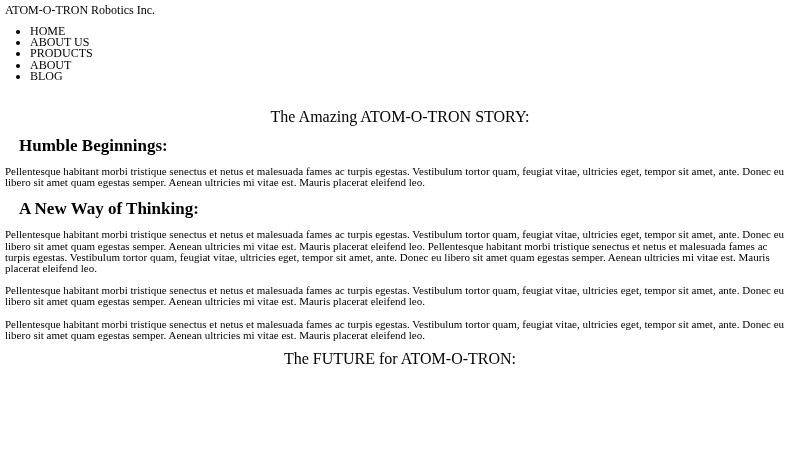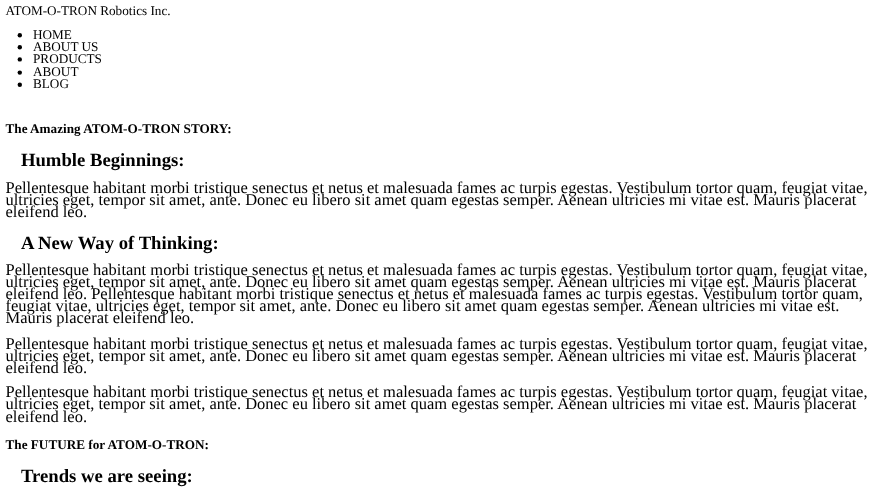--- a/index.html
+++ b/index.html
@@ -16,34 +16,35 @@
     .brand {
       font-weight: normal;
       font-size: 12px;
       margin: 0 0 10px 0;
       line-height: 11px;
     }
     .nav { margin: 0 0 28px 0; padding-left: 25px; list-style: disc; }
     .nav li { font-size: 12px; line-height: 11.2px; }
     .nav li a { color: #000; text-decoration: none; }
     .h-section {
-      font-weight: bold;
-      font-size: 12px;
+      font-weight: normal;
+      font-size: 16px;
       margin: 0 0 12px 0;
       line-height: 14px;
+      text-align: center;
     }
     .h-sub {
       font-weight: bold;
       font-size: 17px;
       line-height: 20px;
       margin: 0 0 10px 14px;
     }
     .para {
       margin: 0 0 11px 0;
-      font-size: 15px;
+      font-size: 11px;
       line-height: 11.2px;
       width: 790px;
     }
   </style>
 </head>
 <body>
 
 <div class="brand">ATOM-O-TRON Robotics Inc.</div>
 
 <ul class="nav">
@@ -64,15 +65,14 @@
   <p class="para">Pellentesque habitant morbi tristique senectus et netus et malesuada fames ac turpis egestas. Vestibulum tortor quam, feugiat vitae, ultricies eget, tempor sit amet, ante. Donec eu libero sit amet quam egestas semper. Aenean ultricies mi vitae est. Mauris placerat eleifend leo. Pellentesque habitant morbi tristique senectus et netus et malesuada fames ac turpis egestas. Vestibulum tortor quam, feugiat vitae, ultricies eget, tempor sit amet, ante. Donec eu libero sit amet quam egestas semper. Aenean ultricies mi vitae est. Mauris placerat eleifend leo.</p>
 
   <p class="para">Pellentesque habitant morbi tristique senectus et netus et malesuada fames ac turpis egestas. Vestibulum tortor quam, feugiat vitae, ultricies eget, tempor sit amet, ante. Donec eu libero sit amet quam egestas semper. Aenean ultricies mi vitae est. Mauris placerat eleifend leo.</p>
 
   <p class="para">Pellentesque habitant morbi tristique senectus et netus et malesuada fames ac turpis egestas. Vestibulum tortor quam, feugiat vitae, ultricies eget, tempor sit amet, ante. Donec eu libero sit amet quam egestas semper. Aenean ultricies mi vitae est. Mauris placerat eleifend leo.</p>
 </div>
 
 <div>
   <div class="h-section">The FUTURE for ATOM-O-TRON:</div>
 
-  <div class="h-sub">Trends we are seeing:</div>
 
 </div>
 
 </body></html>

